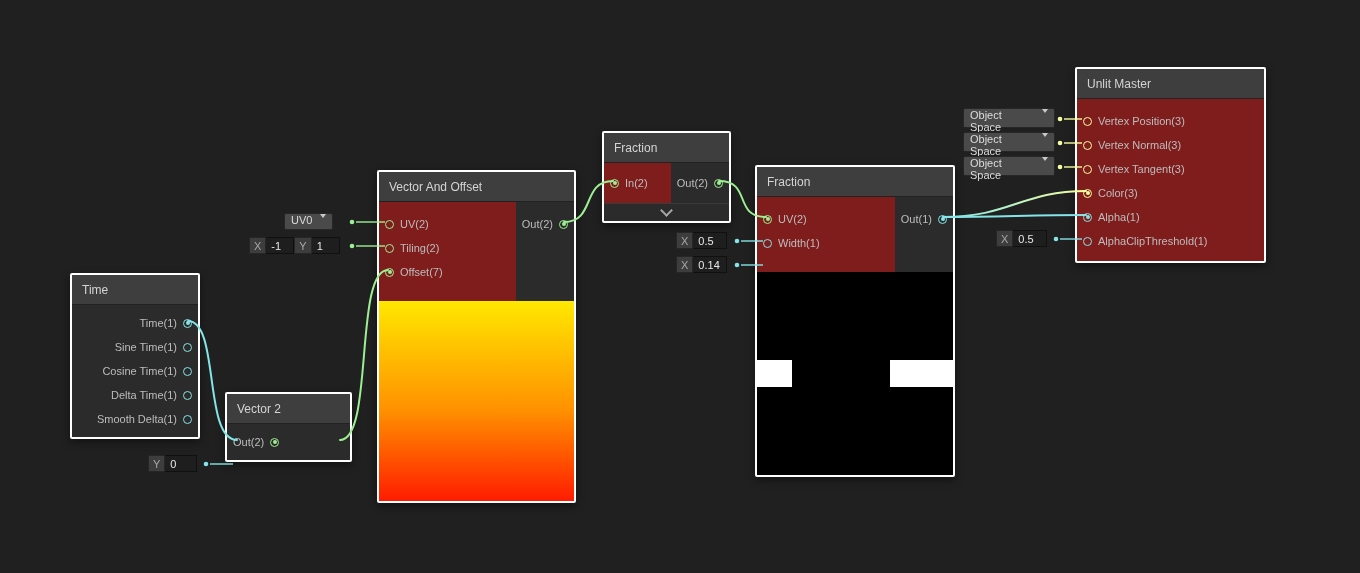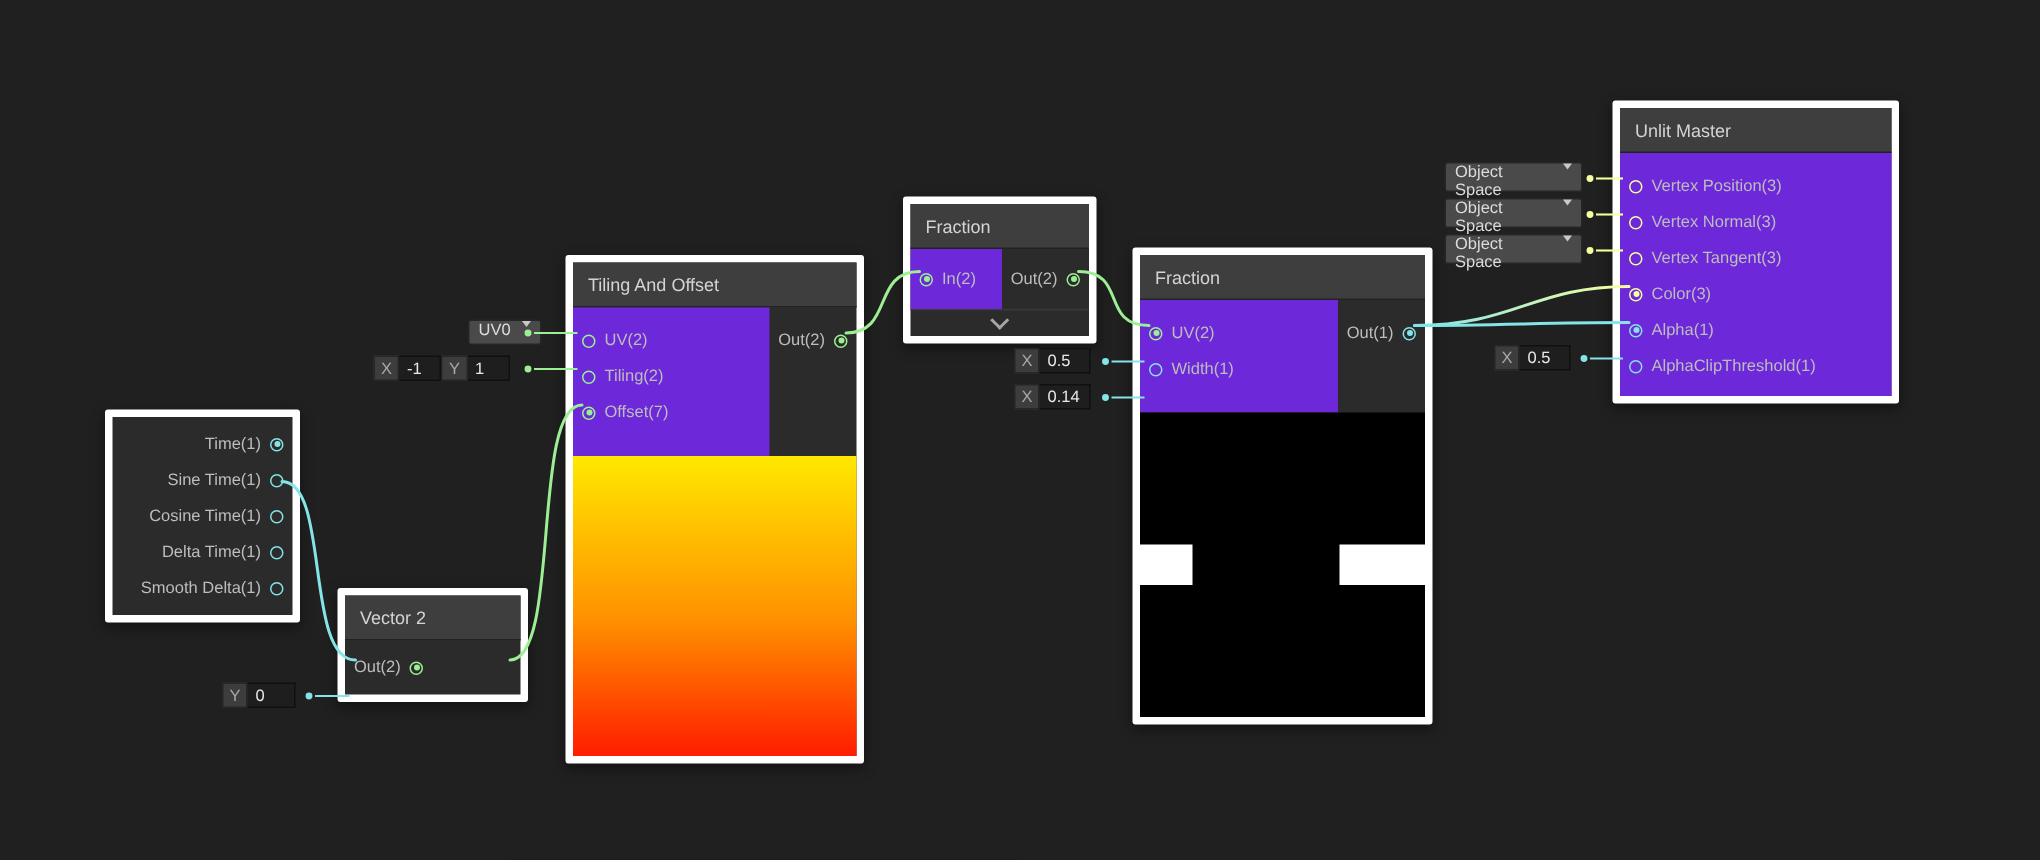--- a/index.html
+++ b/index.html
@@ -1,25 +1,25 @@
 <!DOCTYPE html>
 <html><head>
 <meta charset="utf-8">
 <style>
   *{margin:0;padding:0;box-sizing:border-box}
   html,body{background:#1a1a1a}
   body{font-family:"Liberation Sans",sans-serif}
   .scene{position:relative;width:1360px;height:573px;background:#202020;overflow:hidden}
 
-  .node{position:absolute;background:#2b2b2b;border:5px solid #ffffff;border-radius:2px;
+  .node{position:absolute;background:#2b2b2b;border:2px solid #ffffff;border-radius:2px;
         box-shadow:0 3px 9px rgba(0,0,0,.45);z-index:2}
   .title{height:30px;display:flex;align-items:center;padding:0 10px;background:#3e3e3e;
          border-bottom:1px solid #222;color:#d4d4d4;font-size:12px;white-space:nowrap}
   .body{display:flex;align-items:flex-start}
-  .in-col{background:#6d28d9}
+  .in-col{background:#7f1d1d}
   .grow{flex:1 1 auto}
   .pad-a{padding-top:6px;padding-bottom:6px}
   .pad-b{padding-top:10px;padding-bottom:17px}
   .pad-c{padding-top:8px;padding-bottom:8px}
   .pad-d{padding-top:10px;padding-bottom:8px}
   .row{height:24px;display:flex;align-items:center;gap:6px;padding:0 6px;font-size:11px;
        color:#bdbdbd;white-space:nowrap}
   .row.out{justify-content:flex-end}
   .port{width:9px;height:9px;border-radius:50%;border:1px solid;flex:0 0 auto;position:relative;background:transparent}
   .v1{border-color:#84e4e7;color:#84e4e7}
@@ -48,20 +48,23 @@
            display:flex;align-items:center;padding:0 5px;min-width:28px}
 
   .wires{position:absolute;left:0;top:0;width:1360px;height:573px;z-index:3;pointer-events:none}
 </style>
 </head>
 <body>
 
 <div class="scene">
 
   <div class="node" style="left:70px;top:273px;width:130px">
+    <div class="title">
+      <span>Time</span>
+    </div>
     <div class="body">
       <div class="grow pad-a">
         <div class="row out">
           <span>Time(1)</span>
           <span class="port v1 filled"></span>
         </div>
         <div class="row out">
           <span>Sine Time(1)</span>
           <span class="port v1"></span>
         </div>
@@ -90,21 +93,21 @@
         <div class="row out">
           <span>Out(2)</span>
           <span class="port v2 filled"></span>
         </div>
       </div>
     </div>
   </div>
 
   <div class="node" style="left:377px;top:170px;width:199px">
     <div class="title">
-      <span>Tiling And Offset</span>
+      <span>Vector And Offset</span>
     </div>
     <div class="body">
       <div class="in-col grow pad-b">
         <div class="row">
           <span class="port v2"></span>
           <span>UV(2)</span>
         </div>
         <div class="row">
           <span class="port v2"></span>
           <span>Tiling(2)</span>
@@ -202,21 +205,21 @@
           <span>Alpha(1)</span>
         </div>
         <div class="row">
           <span class="port v1"></span>
           <span>AlphaClipThreshold(1)</span>
         </div>
       </div>
     </div>
   </div>
 
-  <div class="widget dropdown" style="left:312px;top:213px;width:49px">
+  <div class="widget dropdown" style="left:284px;top:213px;width:49px">
     <span>UV0</span>
     <span class="dd-arrow"></span>
   </div>
 
   <div class="widget fields" style="left:249px;top:237px">
     <span class="f-label">X</span>
     <span class="f-value">-1</span>
     <span class="f-label">Y</span>
     <span class="f-value">1</span>
   </div>

